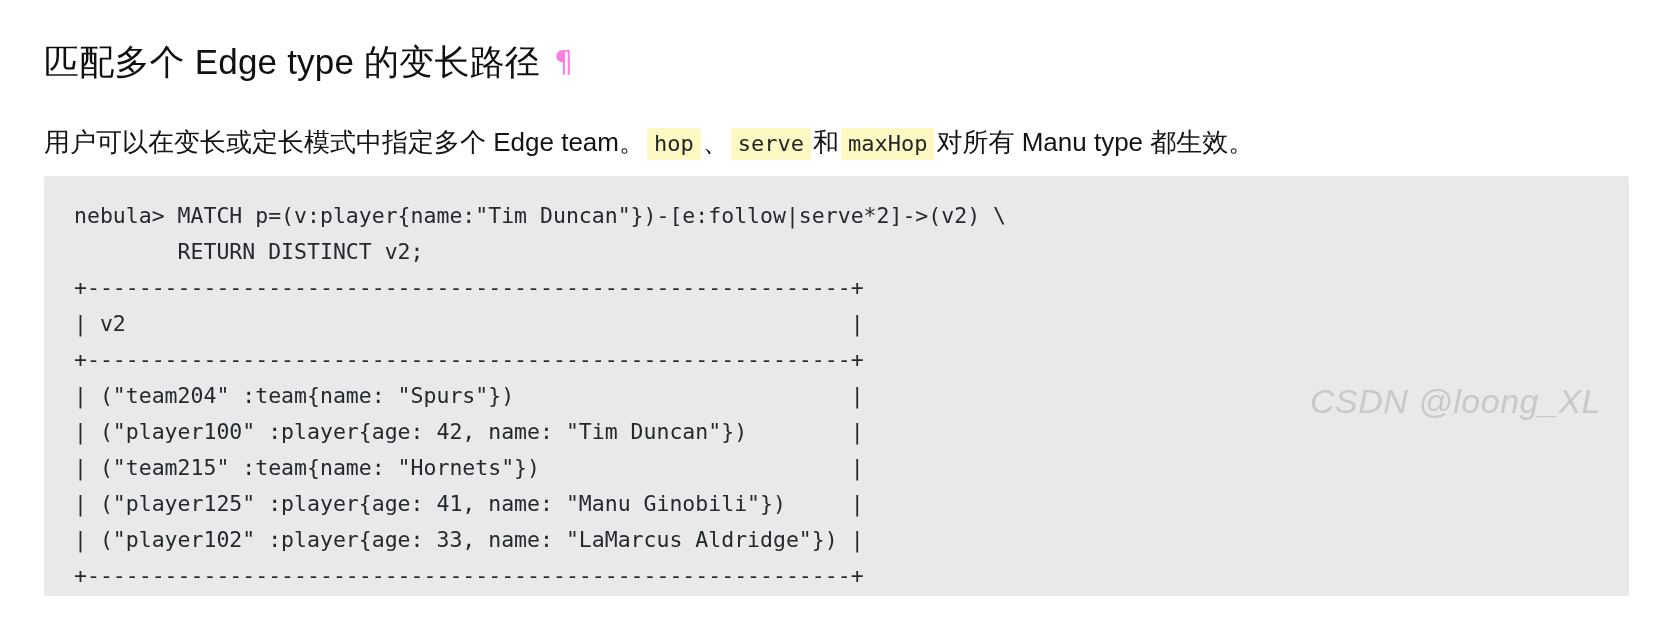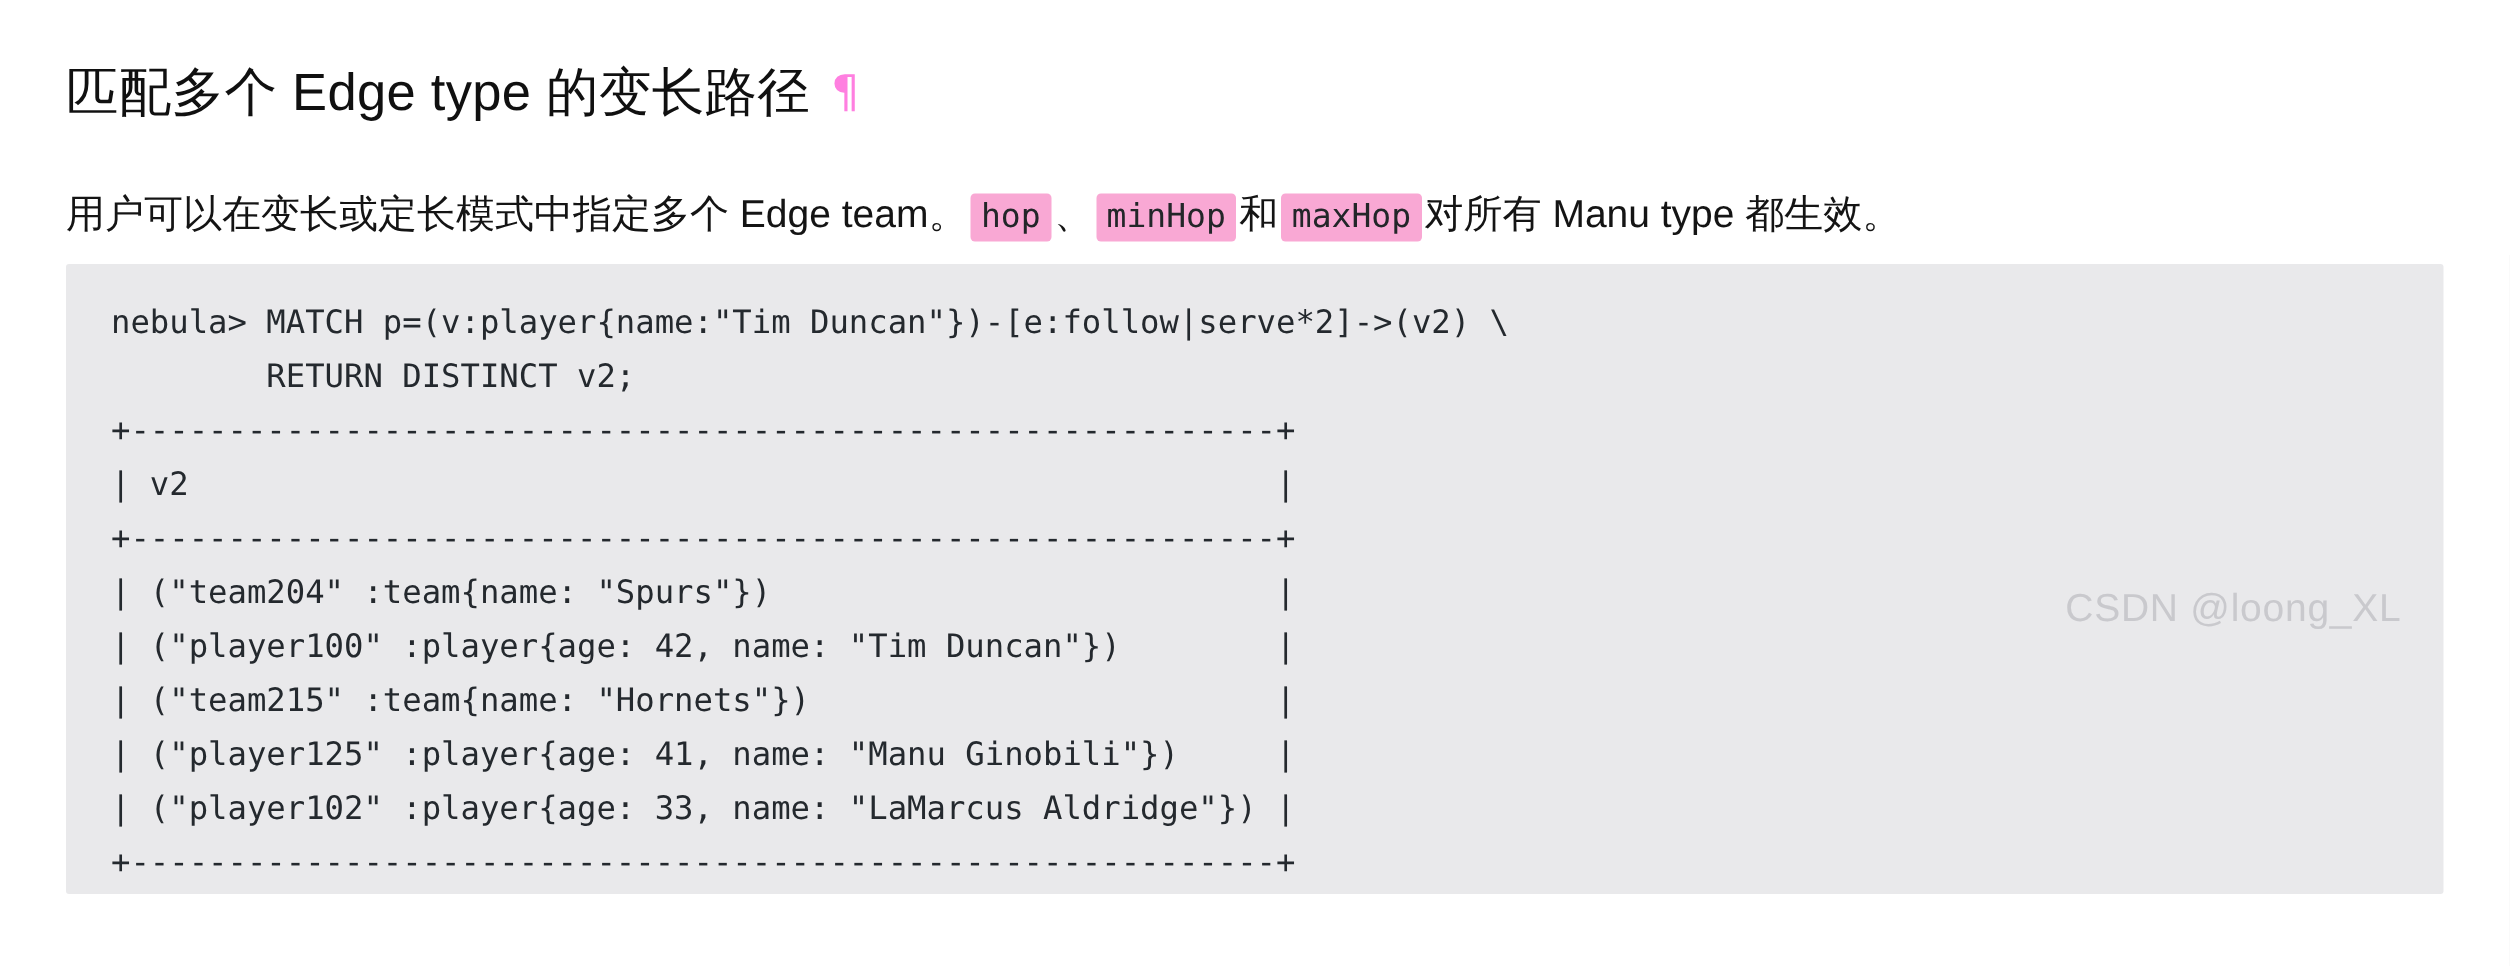--- a/index.html
+++ b/index.html
@@ -51,21 +51,21 @@
     position: absolute;
     left: 44px;
     top: 97px;
     font-size: 26px;
     line-height: 1.5;
     color: #141414;
     white-space: nowrap;
   }
   code.inline-code {
     font-family: "DejaVu Sans Mono", "Liberation Mono", monospace;
-    background: #f9a8d4;
+    background: #fef9c3;
     color: #232629;
     font-size: 22px;
     padding: 3px 7px 4px 7px;
     border-radius: 3px;
     margin: 0 2px;
     letter-spacing: 0;
   }
 
   
   .code-block {
@@ -88,39 +88,40 @@
     white-space: pre;
     letter-spacing: 0px;
   }
   .code-block pre .ln { display: block; }
 
   
   .watermark {
     position: absolute;
     right: 72px;
     bottom: 47px;
-    font-size: 26px;
+    font-size: 34px;
     color: #c9c9cd;
     font-family: "Liberation Sans", sans-serif;
     letter-spacing: 0.5px;
     white-space: nowrap;
     user-select: none;
+    font-style: italic;
   }
 </style>
 </head>
 <body>
 
 <div class="page">
 
   <h2 class="doc-heading">
     <span>匹配多个 Edge type 的变长路径</span><a class="headerlink" href="#">¶</a>
   </h2>
 
   <p class="doc-paragraph">
-    <span>用户可以在变长或定长模式中指定多个 Edge team。</span><code class="inline-code">hop</code><span>、</span><code class="inline-code">minHop</code><span>和</span><code class="inline-code">maxHop</code><span>对所有 Manu type 都生效。</span>
+    <span>用户可以在变长或定长模式中指定多个 Edge team。</span><code class="inline-code">hop</code><span>、</span><code class="inline-code">serve</code><span>和</span><code class="inline-code">maxHop</code><span>对所有 Manu type 都生效。</span>
   </p>
 
   <div class="code-block">
     <pre id="code-lines"><span class="ln">nebula&gt; MATCH p=(v:player{name:"Tim Duncan"})-[e:follow|serve*2]-&gt;(v2) \</span><span class="ln">        RETURN DISTINCT v2;</span><span class="ln">+-----------------------------------------------------------+</span><span class="ln">| v2                                                        |</span><span class="ln">+-----------------------------------------------------------+</span><span class="ln">| ("team204" :team{name: "Spurs"})                          |</span><span class="ln">| ("player100" :player{age: 42, name: "Tim Duncan"})        |</span><span class="ln">| ("team215" :team{name: "Hornets"})                        |</span><span class="ln">| ("player125" :player{age: 41, name: "Manu Ginobili"})     |</span><span class="ln">| ("player102" :player{age: 33, name: "LaMarcus Aldridge"}) |</span><span class="ln">+-----------------------------------------------------------+</span></pre>
   </div>
 
   <div class="watermark">CSDN @loong_XL</div>
 
 </div>
 

